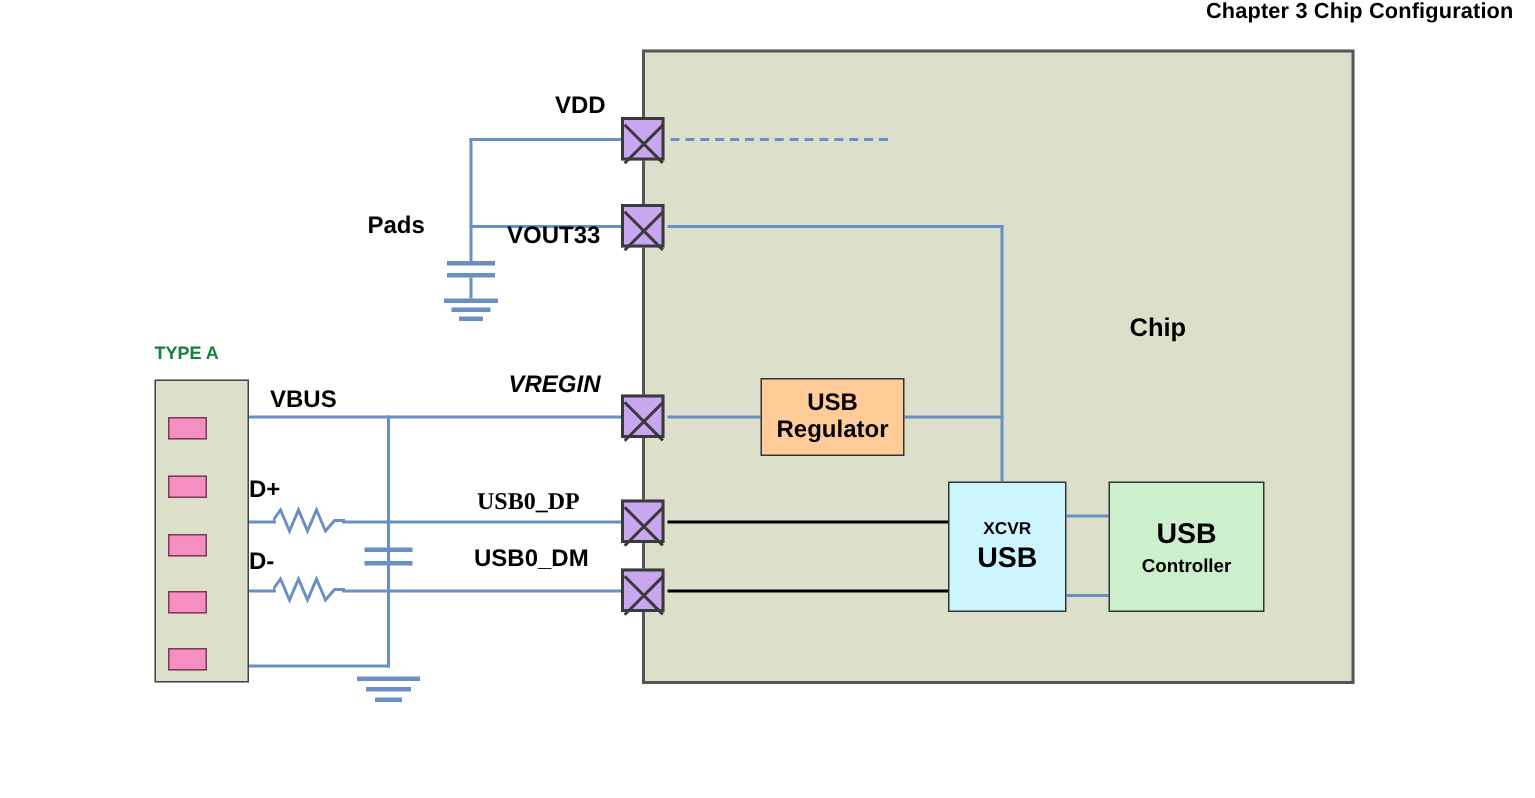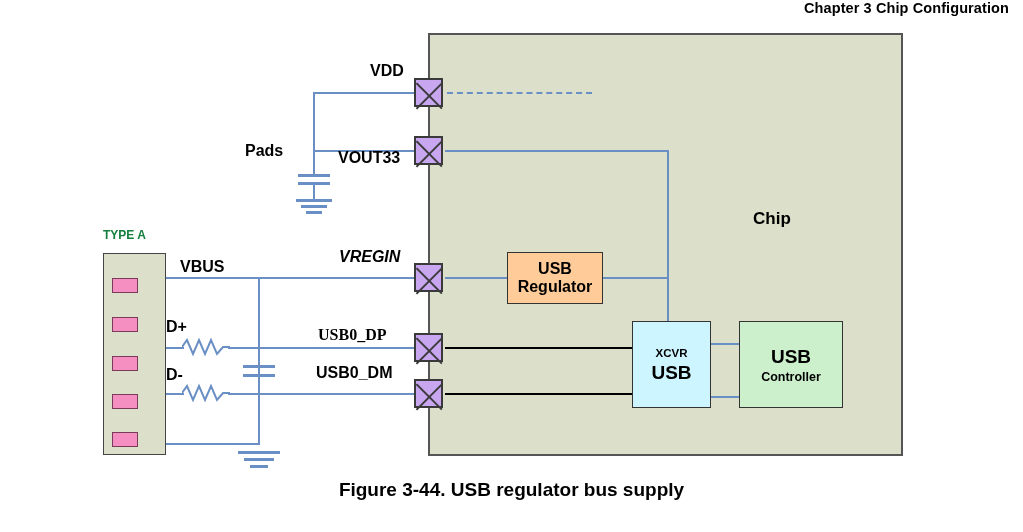--- a/index.html
+++ b/index.html
@@ -286,15 +286,14 @@
   <div class="blk blk-xcvr">
     <div class="l1">XCVR</div>
     <div class="l2">USB</div>
   </div>
 
   <div class="blk blk-ctl">
     <div class="l1">USB</div>
     <div class="l2">Controller</div>
   </div>
 
-  <div class="caption">Figure 3-44. USB regulator bus supply</div>
 
 </div>
 
 </body></html>

